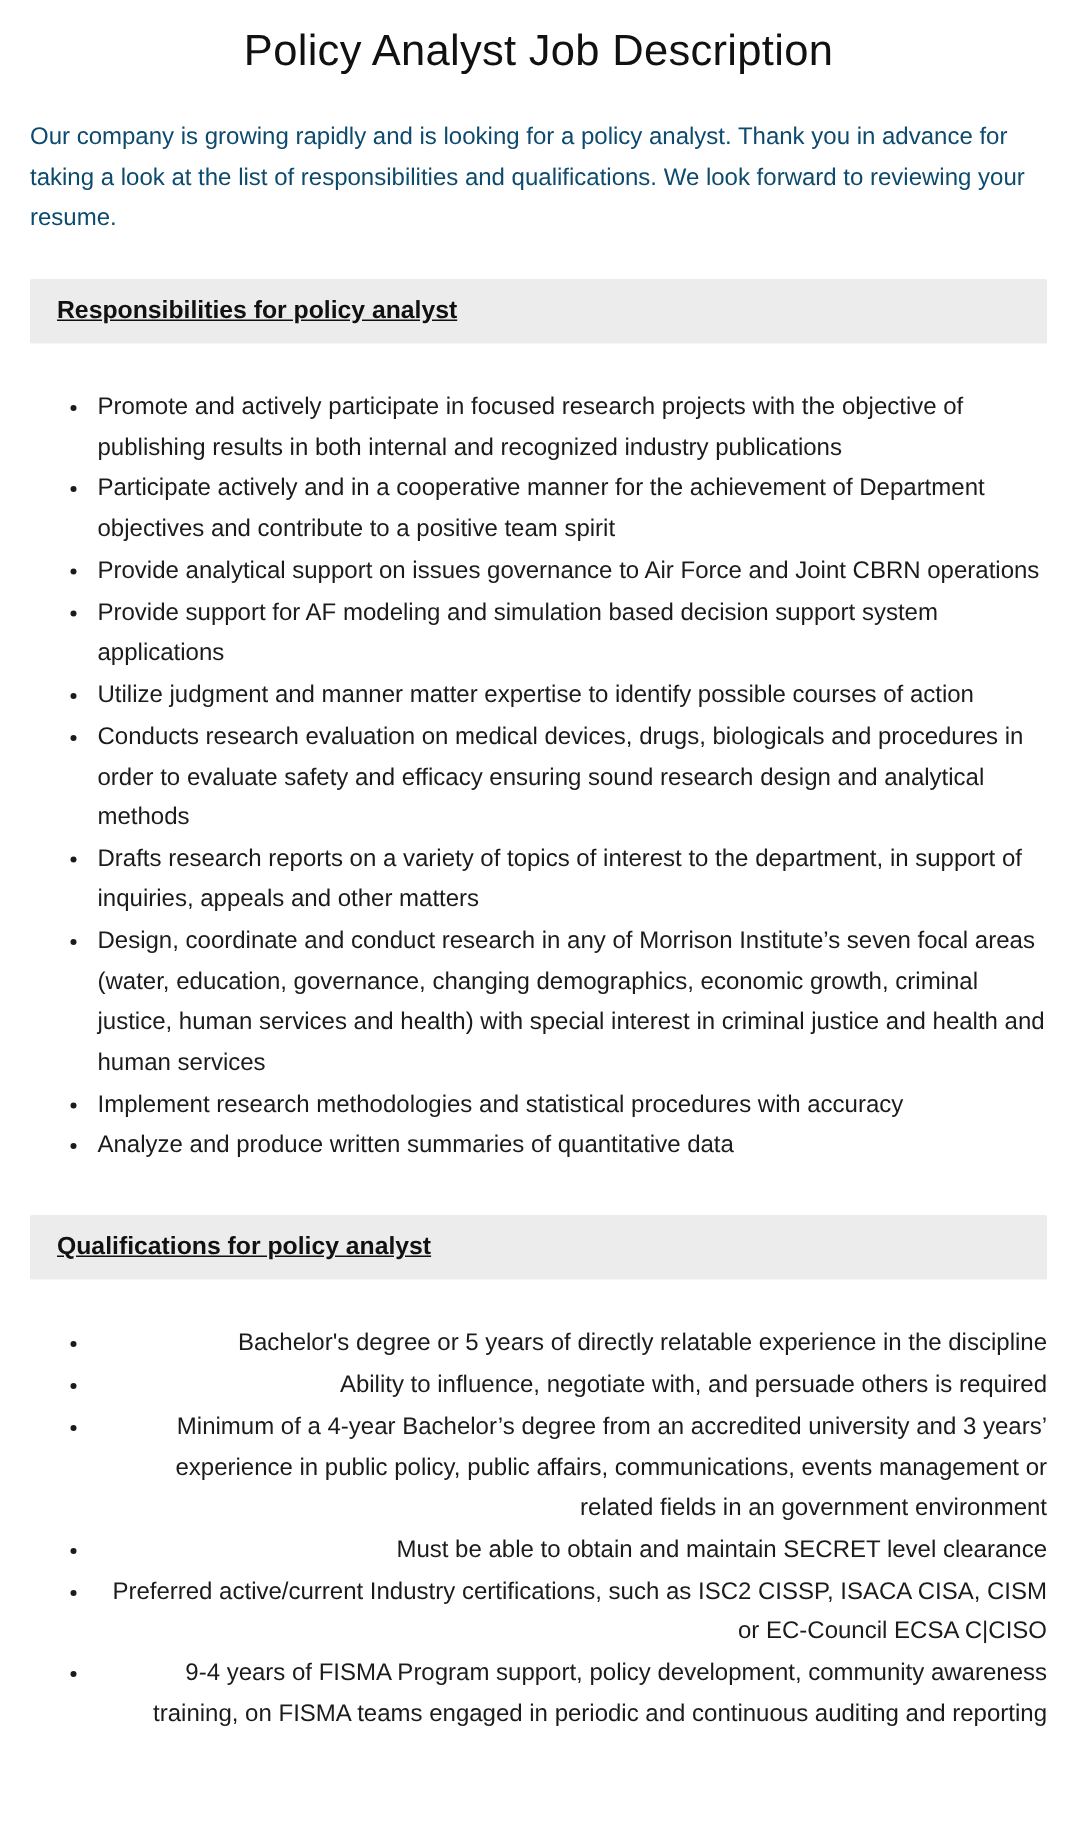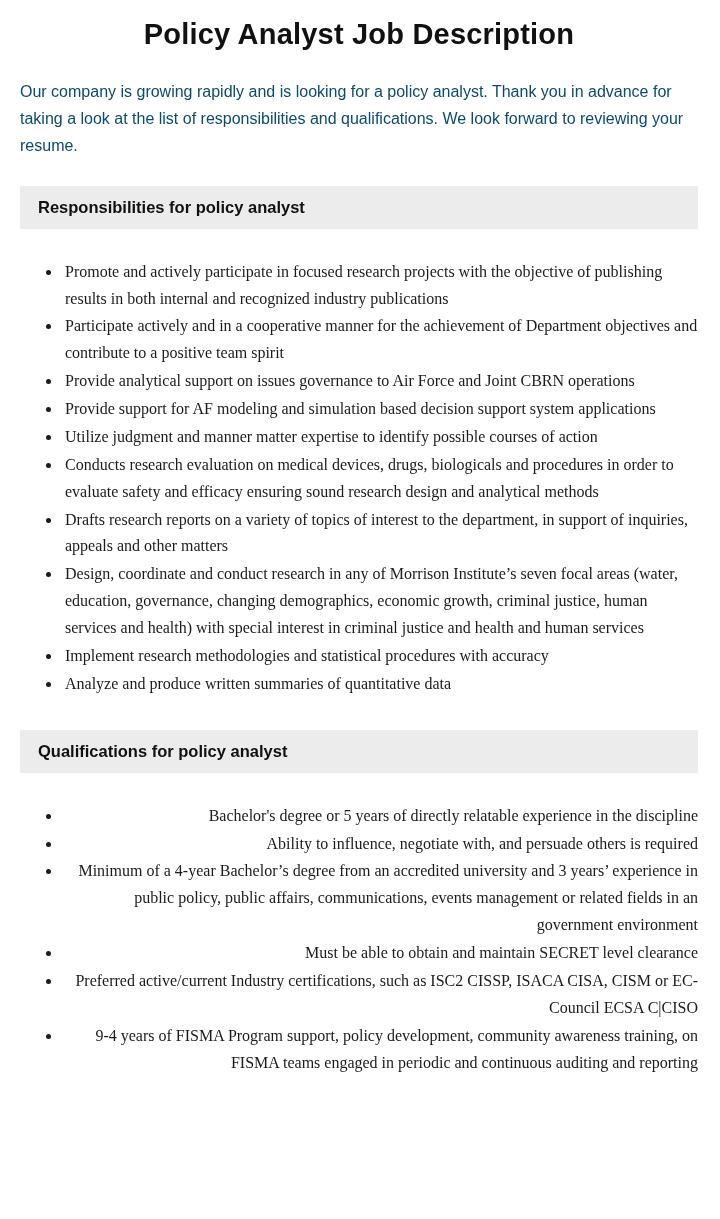--- a/index.html
+++ b/index.html
@@ -9,21 +9,21 @@
     min-height: 1219px;
     margin: 0 auto;
     font-family: "Liberation Sans", sans-serif;
     color: #1b1b1b;
     -webkit-font-smoothing: antialiased;
   }
   .doc { padding: 4px 22px 30px 20px; }
 
   h1.page-title {
     font-size: 29px;
-    font-weight: 700;
+    font-weight: 400;
     text-align: center;
     color: #111111;
     margin: 14px 0 28px 0;
     letter-spacing: 0.2px;
   }
 
   p.intro {
     font-size: 16px;
     line-height: 1.68;
     margin-bottom: 26px;
@@ -31,27 +31,27 @@
   }
 
   .section-header {
     background: #ececec;
     font-weight: 700;
     font-size: 16.5px;
     color: #111111;
     padding: 12px 18px;
     margin-bottom: 30px;
     border-radius: 1px;
+    text-decoration: underline;
   }
 
   ul.bullet-list {
     list-style-type: disc;
     padding-left: 42px;
     margin: 0 0 32px 0;
-    font-family: Liberation Serif, serif;
   }
 
   ul.bullet-list li {
     font-size: 16px;
     line-height: 1.68;
     padding-left: 3px;
     margin-bottom: 1px;
     color: #1b1b1b;
   }
 

